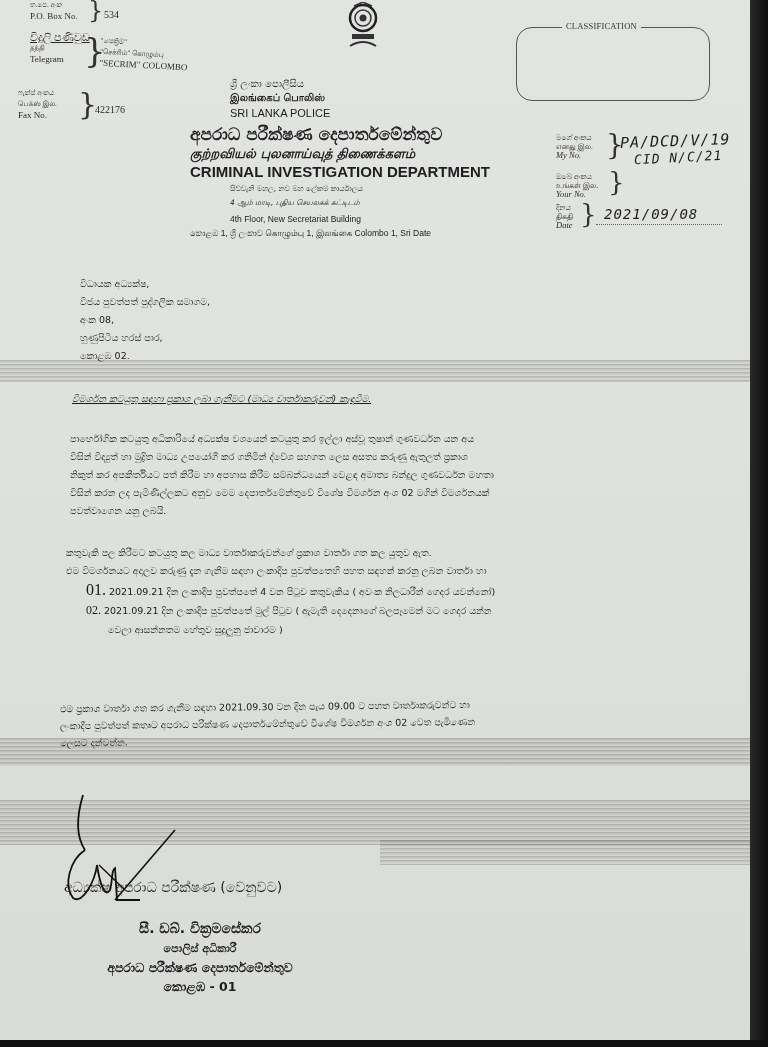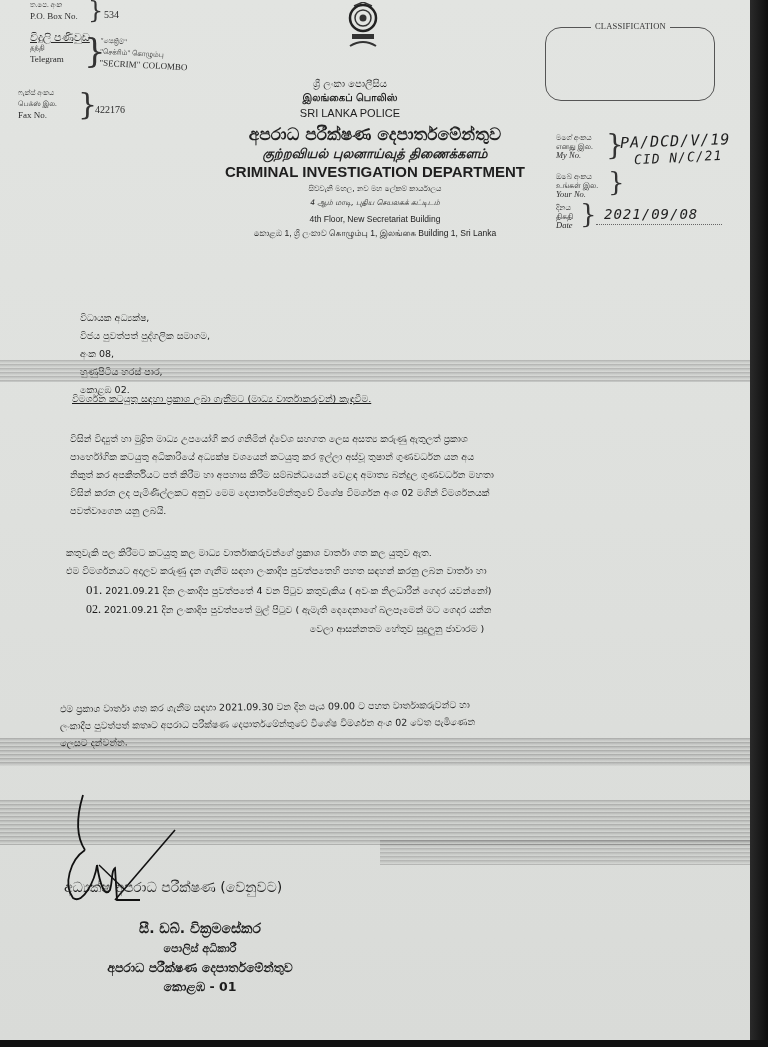--- a/index.html
+++ b/index.html
@@ -5,29 +5,29 @@
   html,body{margin:0;padding:0;}
   body{width:768px;height:1047px;overflow:hidden;background:#1a1a1a;position:relative;font-family:"DejaVu Sans",sans-serif;color:#1c1c1c;}
   .page{position:absolute;left:0;top:0;width:750px;height:1040px;background:linear-gradient(180deg,#e2e4e1 0%,#dfe1de 40%,#d9dbd8 100%);overflow:hidden;}
   .page-shadow{position:absolute;right:0;top:0;width:18px;height:1047px;background:linear-gradient(90deg,#2a2a2a,#0d0d0d);}
   .bottom-shadow{position:absolute;left:0;bottom:0;width:768px;height:7px;background:#111;}
   .abs{position:absolute;}
   .brace{position:absolute;font-family:"DejaVu Serif",serif;color:#333;}
   .label-block{position:absolute;font-family:"Liberation Serif",serif;font-size:9px;line-height:11px;color:#2b2b2b;}
   .val{position:absolute;font-family:"Liberation Serif",serif;font-size:10px;color:#2b2b2b;}
   .emblem{position:absolute;left:346px;top:2px;width:34px;height:46px;}
-  .classification{position:absolute;left:545px;top:27px;width:168px;height:72px;border:1.5px solid #555;border-radius:16px;}
+  .classification{position:absolute;left:516px;top:27px;width:168px;height:72px;border:1.5px solid #555;border-radius:16px;padding-left:24px;}
   .classification span{position:absolute;top:-7px;left:45px;background:#e1e3e0;padding:0 4px;font-family:"Liberation Serif",serif;font-size:8.5px;color:#333;letter-spacing:.2px;}
-  .center{position:absolute;text-align:center;white-space:nowrap;}
+  .center{position:absolute;text-align:left;white-space:nowrap;}
   .handwrite{position:absolute;font-family:"DejaVu Sans Mono",monospace;font-style:italic;color:#1e1e1e;letter-spacing:1px;}
   .dots{position:absolute;border-bottom:1px dotted #666;}
   .body-text{position:absolute;font-family:"DejaVu Sans",sans-serif;font-size:9.5px;line-height:18px;color:#1a1a1a;}
   .smudge{position:absolute;background:repeating-linear-gradient(180deg,rgba(40,40,40,.35) 0px,rgba(40,40,40,.15) 2px,rgba(60,60,60,.05) 4px);filter:blur(.6px);}
   .sig-block{position:absolute;text-align:center;font-weight:bold;font-family:"DejaVu Sans",sans-serif;}
-  u{text-decoration:underline;}
+  u{text-decoration:underline;font-style:italic;}
 </style>
 </head>
 <body>
 
 <div class="page">
 
   <div class="label-block" style="left:30px;top:0px;">
     <div style="font-size:7px;">ත.පෙ. අංක</div>
     <div>P.O. Box No.</div>
   </div>
@@ -70,21 +70,21 @@
   <div class="center" style="left:230px;width:240px;top:78px;font-size:10px;">ශ්‍රී ලංකා පොලීසිය</div>
   <div class="center" style="left:230px;width:240px;top:92px;font-size:10px;font-weight:bold;">இலங்கைப் பொலிஸ்</div>
   <div class="center" style="left:230px;width:240px;top:107px;font-size:11px;font-family:'Liberation Sans',sans-serif;">SRI LANKA POLICE</div>
 
   <div class="center" style="left:190px;width:370px;top:124px;font-size:17px;font-weight:bold;color:#222;">අපරාධ පරීක්ෂණ දෙපාර්තමේන්තුව</div>
   <div class="center" style="left:190px;width:370px;top:146px;font-size:13px;font-weight:bold;font-style:italic;color:#222;">குற்றவியல் புலனாய்வுத் திணைக்களம்</div>
   <div class="center" style="left:190px;width:370px;top:163px;font-size:15px;font-weight:bold;font-family:'Liberation Sans',sans-serif;color:#1e1e1e;">CRIMINAL INVESTIGATION DEPARTMENT</div>
   <div class="center" style="left:230px;width:290px;top:184px;font-size:7.5px;">සිව්වැනි මහල, නව මහ ලේකම් කාර්යාලය</div>
   <div class="center" style="left:230px;width:290px;top:198px;font-size:7.5px;font-style:italic;">4 ஆம் மாடி, புதிய செயலகக் கட்டிடம்</div>
   <div class="center" style="left:230px;width:290px;top:214px;font-size:8.5px;font-family:'Liberation Sans',sans-serif;">4th Floor, New Secretariat Building</div>
-  <div class="center" style="left:190px;width:370px;top:228px;font-size:8.5px;font-family:'Liberation Sans',sans-serif;">කොළඹ 1, ශ්‍රී ලංකාව  கொழும்பு 1, இலங்கை  Building 1, Sri Lanka</div>
+  <div class="center" style="left:190px;width:370px;top:228px;font-size:8.5px;font-family:'Liberation Sans',sans-serif;">කොළඹ 1, ශ්‍රී ලංකාව  கொழும்பு 1, இலங்கை  Colombo 1, Sri Date</div>
 
   <div class="label-block" style="left:556px;top:133px;font-size:7.5px;line-height:9px;">
     <div>මගේ අංකය</div>
     <div>எனது இல.</div>
     <div style="font-style:italic;font-size:8.5px;">My No.</div>
   </div>
   <div class="brace" style="left:606px;top:128px;font-size:28px;">}</div>
   <div class="handwrite" style="left:620px;top:132px;font-size:15px;transform:rotate(-2deg);">PA/DCD/V/19</div>
   <div class="handwrite" style="left:634px;top:150px;font-size:13px;transform:rotate(-3deg);">CID  N/C/21</div>
 
@@ -98,56 +98,56 @@
 
   <div class="label-block" style="left:556px;top:203px;font-size:7.5px;line-height:9px;">
     <div>දිනය</div>
     <div>திகதி</div>
     <div style="font-style:italic;font-size:8.5px;">Date</div>
   </div>
   <div class="brace" style="left:580px;top:199px;font-size:26px;">}</div>
   <div class="handwrite" style="left:604px;top:206px;font-size:14px;">2021/09/08</div>
   <div class="dots" style="left:596px;top:224px;width:126px;"></div>
 
-  <div class="body-text" style="left:80px;top:275px;line-height:18px;font-size:9.5px;margin-top:34px;">
+  <div class="body-text" style="left:80px;top:275px;line-height:18px;font-size:9.5px;">
     <div>විධායක අධ්‍යක්ෂ,</div>
     <div>විජය පුවත්පත් පුද්ගලික සමාගම,</div>
     <div>අංක 08,</div>
     <div>හුණුපිටිය හරස් පාර,</div>
     <div>කොළඹ 02.</div>
   </div>
 
   <div class="smudge" style="left:0;top:360px;width:750px;height:22px;opacity:.75;"></div>
 
   <div class="body-text" style="left:72px;top:390px;font-size:9.5px;">
     <u>විමර්ශන කටයුතු සඳහා ප්‍රකාශ ලබා ගැනීමට (මාධ්‍ය වාර්තාකරුවන්) කැඳවීම.</u>
   </div>
 
   <div class="body-text" style="left:70px;top:430px;width:610px;">
+    <div>පාර්භෝගික කටයුතු අධිකාරියේ අධ්‍යක්ෂ වශයෙන් කටයුතු කර ඉල්ලා අස්වූ තුෂාන් ගුණවර්ධන යන අය</div>
     <div>විසින් විද්‍යුත් හා මුද්‍රිත මාධ්‍ය උපයෝගී කර ගනිමින් ද්වේශ සහගත ලෙස අසත්‍ය කරුණු ඇතුලත් ප්‍රකාශ</div>
-    <div>පාර්භෝගික කටයුතු අධිකාරියේ අධ්‍යක්ෂ වශයෙන් කටයුතු කර ඉල්ලා අස්වූ තුෂාන් ගුණවර්ධන යන අය</div>
     <div>නිකුත් කර අපකීර්තියට පත් කිරීම හා අපහාස කිරීම සම්බන්ධයෙන් වෙළඳ අමාත්‍ය බන්දුල ගුණවර්ධන මහතා</div>
     <div>විසින් කරන ලද පැමිණිල්ලකට අනුව මෙම දෙපාර්තමේන්තුවේ විශේෂ විමර්ශන අංශ 02 මගින් විමර්ශනයක්</div>
     <div>පවත්වාගෙන යනු ලබයි.</div>
   </div>
 
   <div class="body-text" style="left:66px;top:544px;width:620px;">
     <div>කතුවැකි පල කිරීමට කටයුතු කල මාධ්‍ය වාර්තාකරුවන්ගේ ප්‍රකාශ වාර්තා ගත කල යුතුව ඇත.</div>
     <div>එම විමර්ශනයට අදාලව කරුණු දැන ගැනීම සඳහා ලංකාදීප පුවත්පතෙහි පහත සඳහන් කරනු ලබන වාර්තා හා</div>
   </div>
 
   <div class="body-text" style="left:86px;top:580px;width:600px;line-height:19px;">
     <div>
-      <span style="font-family:'Liberation Serif',serif;font-size:13px;">01.</span>
+      <span style="font-family:'Liberation Serif',serif;font-size:16px;">01.</span>
       <span>2021.09.21  දින ලංකාදීප පුවත්පතේ 4 වන පිටුව කතුවැකිය  ( අවංක නිලධාරීන් ගෙදර යවන්නෝ)</span>
     </div>
     <div>
       <span style="font-family:'Liberation Serif',serif;font-size:12px;">02.</span>
       <span>2021.09.21 දින ලංකාදීප පුවත්පතේ මුල් පිටුව ( ඇමැති දෙදෙනාගේ බලපෑමෙන් මට ගෙදර යන්න</span>
-      <div style="padding-left:22px;text-align:center;">වෙලා ආසන්නතම හේතුව සුදුලුනු ජාවාරම )</div>
+      <div style="padding-left:22px;">වෙලා ආසන්නතම හේතුව සුදුලුනු ජාවාරම )</div>
     </div>
   </div>
 
   <div class="body-text" style="left:60px;top:697px;width:630px;line-height:17px;transform:rotate(-0.6deg);">
     <div>එම ප්‍රකාශ වාර්තා ගත කර ගැනීම සඳහා 2021.09.30 වන දින පැය 09.00 ට පහත වාර්තාකරුවන්ට හා</div>
     <div>ලංකාදීප පුවත්පත් කතෘට අපරාධ පරීක්ෂණ දෙපාර්තමේන්තුවේ විශේෂ විමර්ශන අංශ 02 වෙත පැමිණෙන</div>
     <div>ලෙසට දන්වන්න.</div>
   </div>
 
   <div class="smudge" style="left:0;top:738px;width:750px;height:28px;opacity:.85;"></div>

